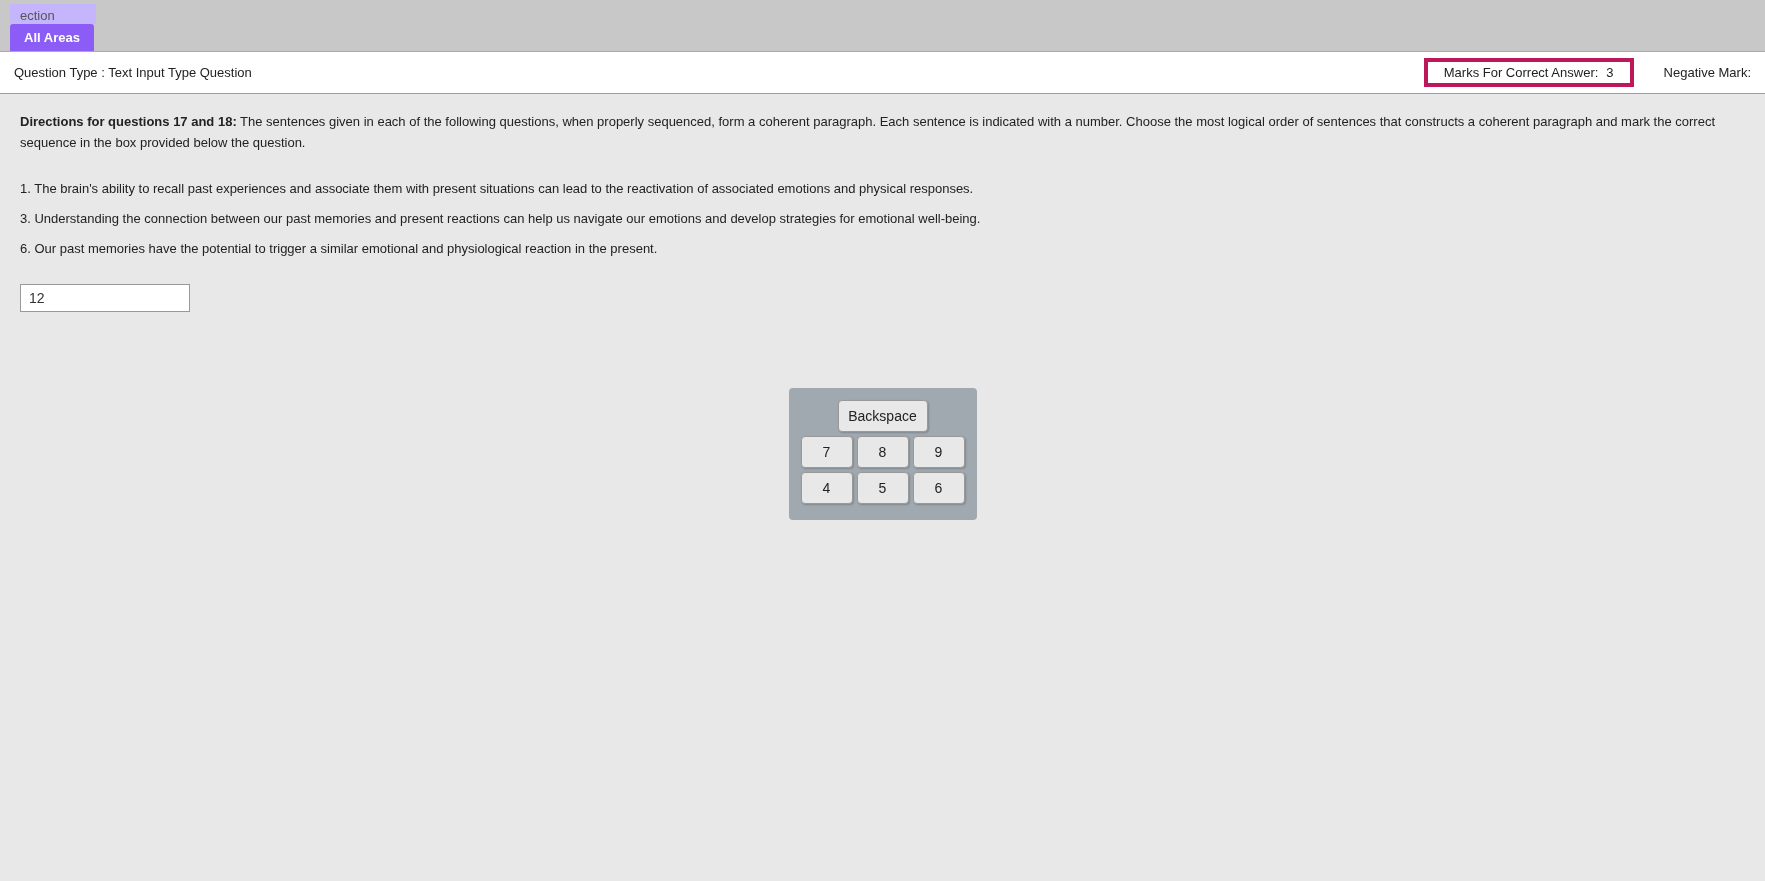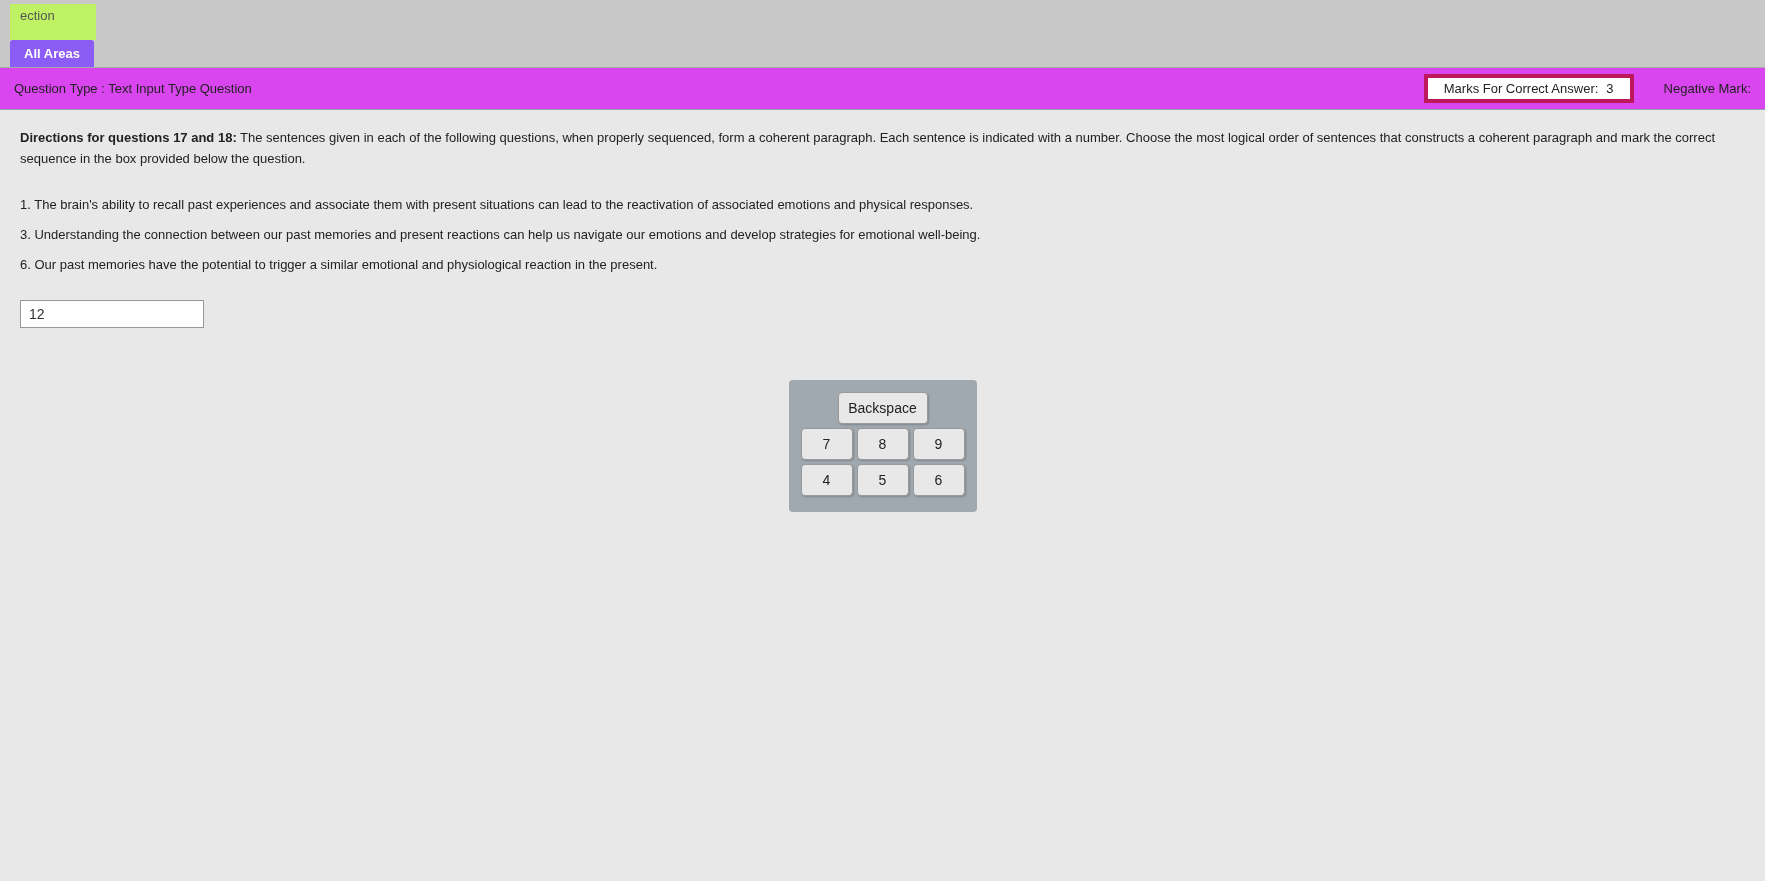--- a/index.html
+++ b/index.html
@@ -25,21 +25,21 @@
       border: none;
       padding: 6px 14px;
       font-size: 13px;
       font-weight: bold;
       cursor: pointer;
       border-radius: 3px 3px 0 0;
       margin-right: 2px;
     }
 
     .question-type-bar {
-      background: #d946ef;
+      background: #ffffff;
       padding: 6px 14px;
       font-size: 13px;
       color: #222;
       display: flex;
       align-items: center;
       justify-content: space-between;
       border-bottom: 1px solid #90a4ae;
     }
 
     .marks-info {
@@ -98,24 +98,24 @@
     .sentences-list li {
       font-size: 13px;
       line-height: 1.7;
       margin-bottom: 8px;
       color: #222;
     }
 
     .answer-input-box {
       border: 1px solid #999;
       background: #fff;
-      width: 184px;
+      width: 170px;
       padding: 5px 8px;
       font-size: 14px;
-      margin-bottom: 12px;
+      margin-bottom: 36px;
       color: #333;
     }
 
     .numpad-container {
       display: flex;
       justify-content: center;
       margin-top: 40px;
     }
 
     .numpad {
@@ -154,22 +154,22 @@
       font-size: 14px;
       cursor: pointer;
       text-align: center;
       color: #222;
       box-shadow: 1px 1px 2px rgba(0,0,0,0.2);
     }
 
     .top-section-label {
       font-size: 13px;
       color: #555;
-      padding: 4px 10px 17px 10px;
-      background: #bef264;
+      padding: 4px 10px 1px 10px;
+      background: #c4b5fd;
     }
   </style>
 </head>
 <body>
 
 <div class="top-bar">
   <div>
     <div class="top-section-label">
       <span>ection</span>
     </div>

